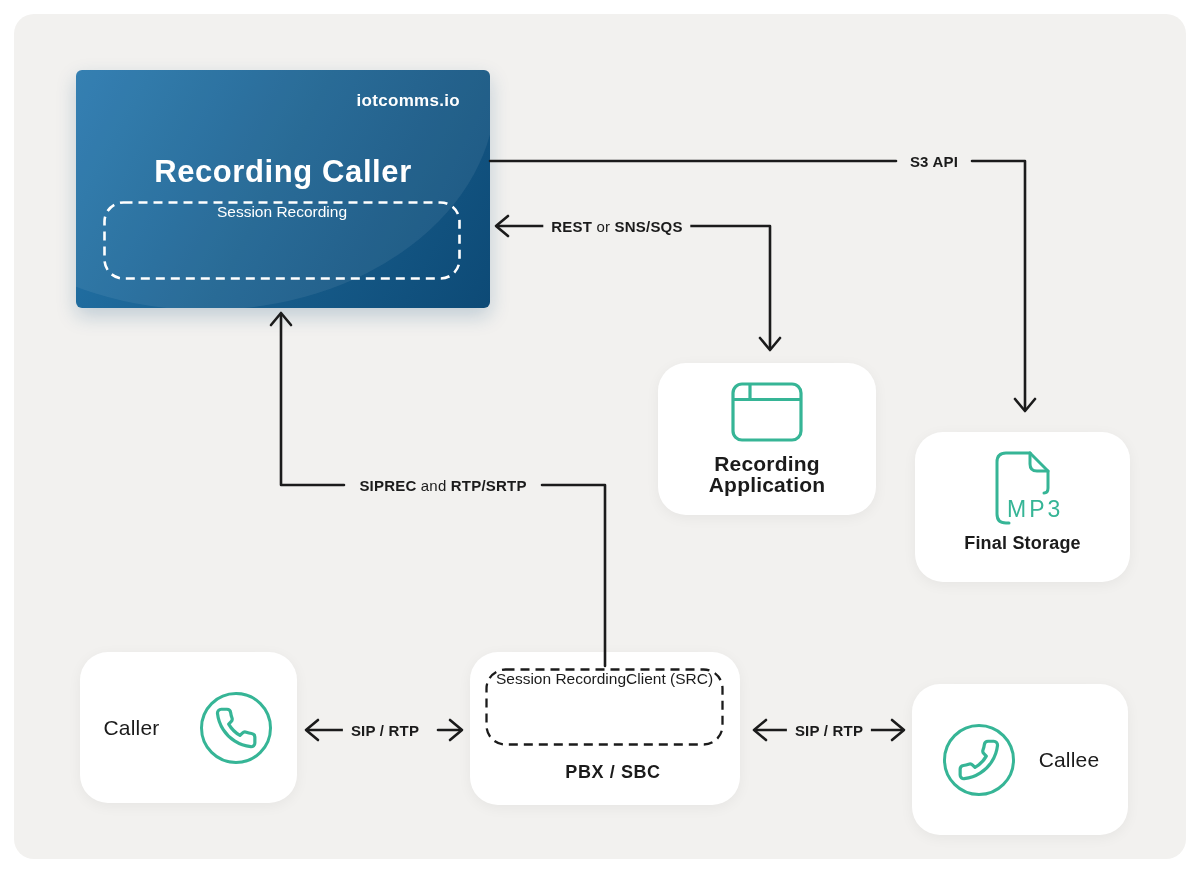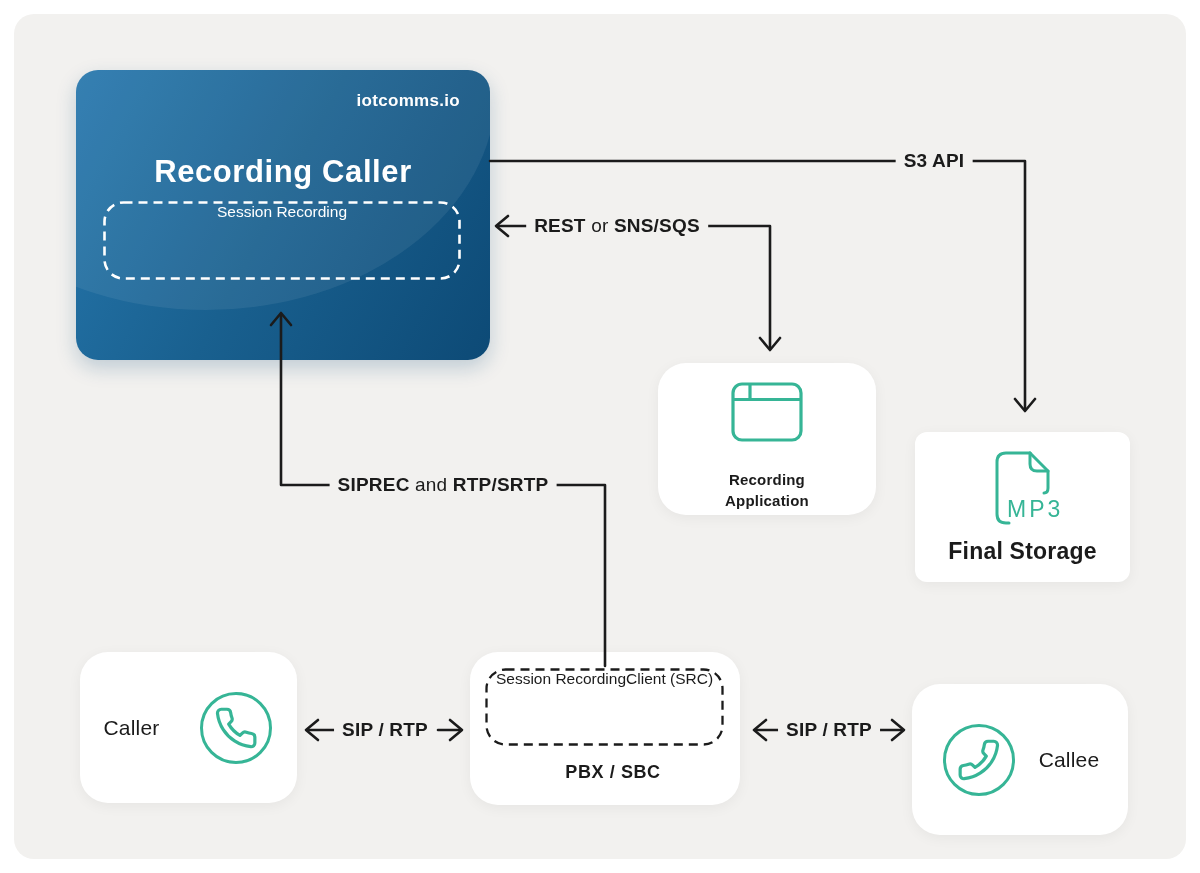--- a/index.html
+++ b/index.html
@@ -12,47 +12,47 @@
   .stage{position:absolute;inset:0;width:1200px;height:873px;}
   .canvas-bg{
     position:absolute;left:14px;top:14px;width:1172px;height:845px;
     background:var(--canvas-bg,#f2f1ef);border-radius:20px;z-index:0;
   }
   
   .node{position:absolute;background:#ffffff;border-radius:28px;
         box-shadow:0 3px 14px rgba(0,0,0,.05);z-index:1;box-sizing:border-box;}
 
   .blue-card{
-    position:absolute;left:76px;top:70px;width:414px;height:290px;
-    border-radius:22px;z-index:1;overflow:hidden;
+    position:absolute;left:76px;top:70px;width:414px;height:238px;
+    border-radius:6px;z-index:1;overflow:hidden;
     background:linear-gradient(118deg,var(--blue-gradient-start,#2677ad) 0%,#19608f 48%,var(--blue-gradient-end,#0d4a76) 100%);
     box-shadow:0 8px 20px rgba(13,74,118,.22);
   }
   .blue-card::before{
     content:"";position:absolute;left:-160px;top:-200px;width:580px;height:440px;
     border-radius:50%;background:rgba(255,255,255,.07);
   }
   .brand{position:absolute;top:21px;right:30px;font-size:17px;font-weight:bold;
          color:#fff;letter-spacing:.3px;}
   .rs-title{position:absolute;top:84px;left:0;right:0;text-align:center;
             font-size:31px;font-weight:bold;color:#fff;letter-spacing:.6px;}
   .srs-box{position:absolute;left:27px;top:131px;width:358px;height:79px;}
   .srs-box svg{position:absolute;inset:0;overflow:visible;}
   .inner-text{position:absolute;inset:0;display:flex;flex-direction:row;
               justify-content:center;text-align:center;font-size:15.5px;line-height:22px;}
   .srs-box .inner-text{color:#fff;}
 
   .rec-app{left:658px;top:363px;width:218px;height:152px;
            display:flex;flex-direction:column;align-items:center;padding-top:19px;}
-  .node-label{font-weight:bold;font-size:15px;line-height:21px;text-align:center;
-              letter-spacing:.2px;margin-top:27px;}
+  .node-label{font-weight:bold;font-size:21px;line-height:21px;text-align:center;
+              letter-spacing:.2px;margin-top:11px;}
 
   .final-storage{left:915px;top:432px;width:215px;height:150px;
-           display:flex;flex-direction:column;align-items:center;padding-top:16px;border-radius:12px;}
-  .final-storage .node-label{margin-top:9px;font-size:23px;}
+           display:flex;flex-direction:column;align-items:center;padding-top:16px;}
+  .final-storage .node-label{margin-top:1px;font-size:18px;}
 
   .caller{left:80px;top:652px;width:217px;height:151px;
           display:flex;align-items:center;justify-content:center;gap:38px;}
   .callee{left:912px;top:652px;width:216px;height:151px;
           display:flex;align-items:center;justify-content:center;gap:22px;margin-top:32px;}
   .person-label{font-size:21px;letter-spacing:.2px;}
 
   .pbx{left:470px;top:652px;width:270px;height:153px;}
   .src-box{position:absolute;left:15px;top:16px;width:239px;height:78px;}
   .src-box svg{position:absolute;inset:0;overflow:visible;}
@@ -62,21 +62,21 @@
 
   
   .connectors{position:absolute;inset:0;width:1200px;height:873px;z-index:2;pointer-events:none;}
   .connector{fill:none;stroke:var(--line-color,#1b1b1b);stroke-width:2.6px;
              stroke-linecap:round;stroke-linejoin:round;}
   .dashed-rect{fill:none;stroke-dasharray:9 6;}
   .dashed-white{stroke:#ffffff;stroke-width:2.6px;}
   .dashed-dark{stroke:var(--line-color,#1b1b1b);stroke-width:2.3px;}
 
   .edge-label{position:absolute;transform:translate(-50%,-50%);z-index:3;
-              font-weight:bold;font-size:19px;letter-spacing:.2px;white-space:pre;
+              font-weight:bold;font-size:15px;letter-spacing:.2px;white-space:pre;
               background:var(--canvas-bg,#f2f1ef);padding:0 8px;}
   .edge-label .reg{font-weight:normal;}
 
   
   .teal-stroke{stroke:var(--accent-teal,#36b596);fill:none;}
   .mp3-text{fill:var(--accent-teal,#36b596);font-family:"Liberation Sans",sans-serif;
             font-size:23px;letter-spacing:3px;}
 </style>
 </head>
 <body>

